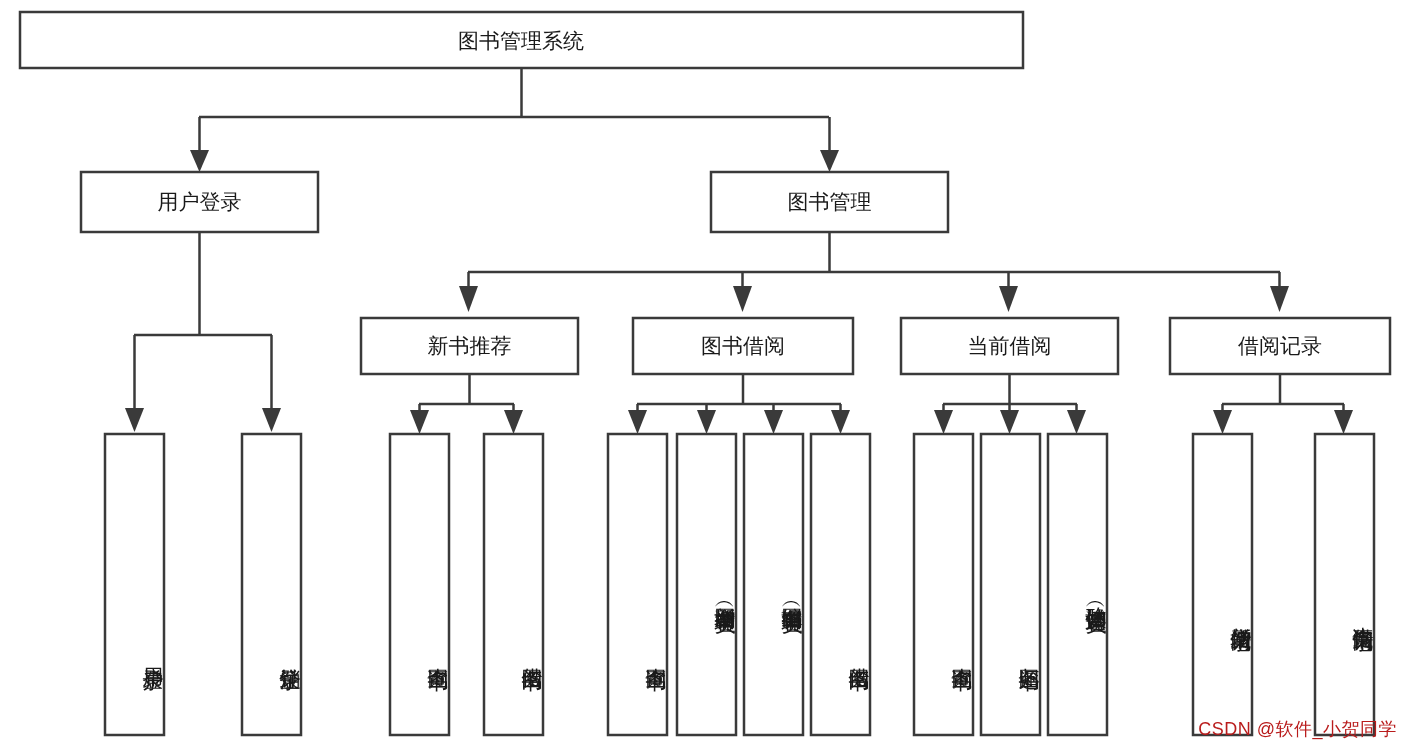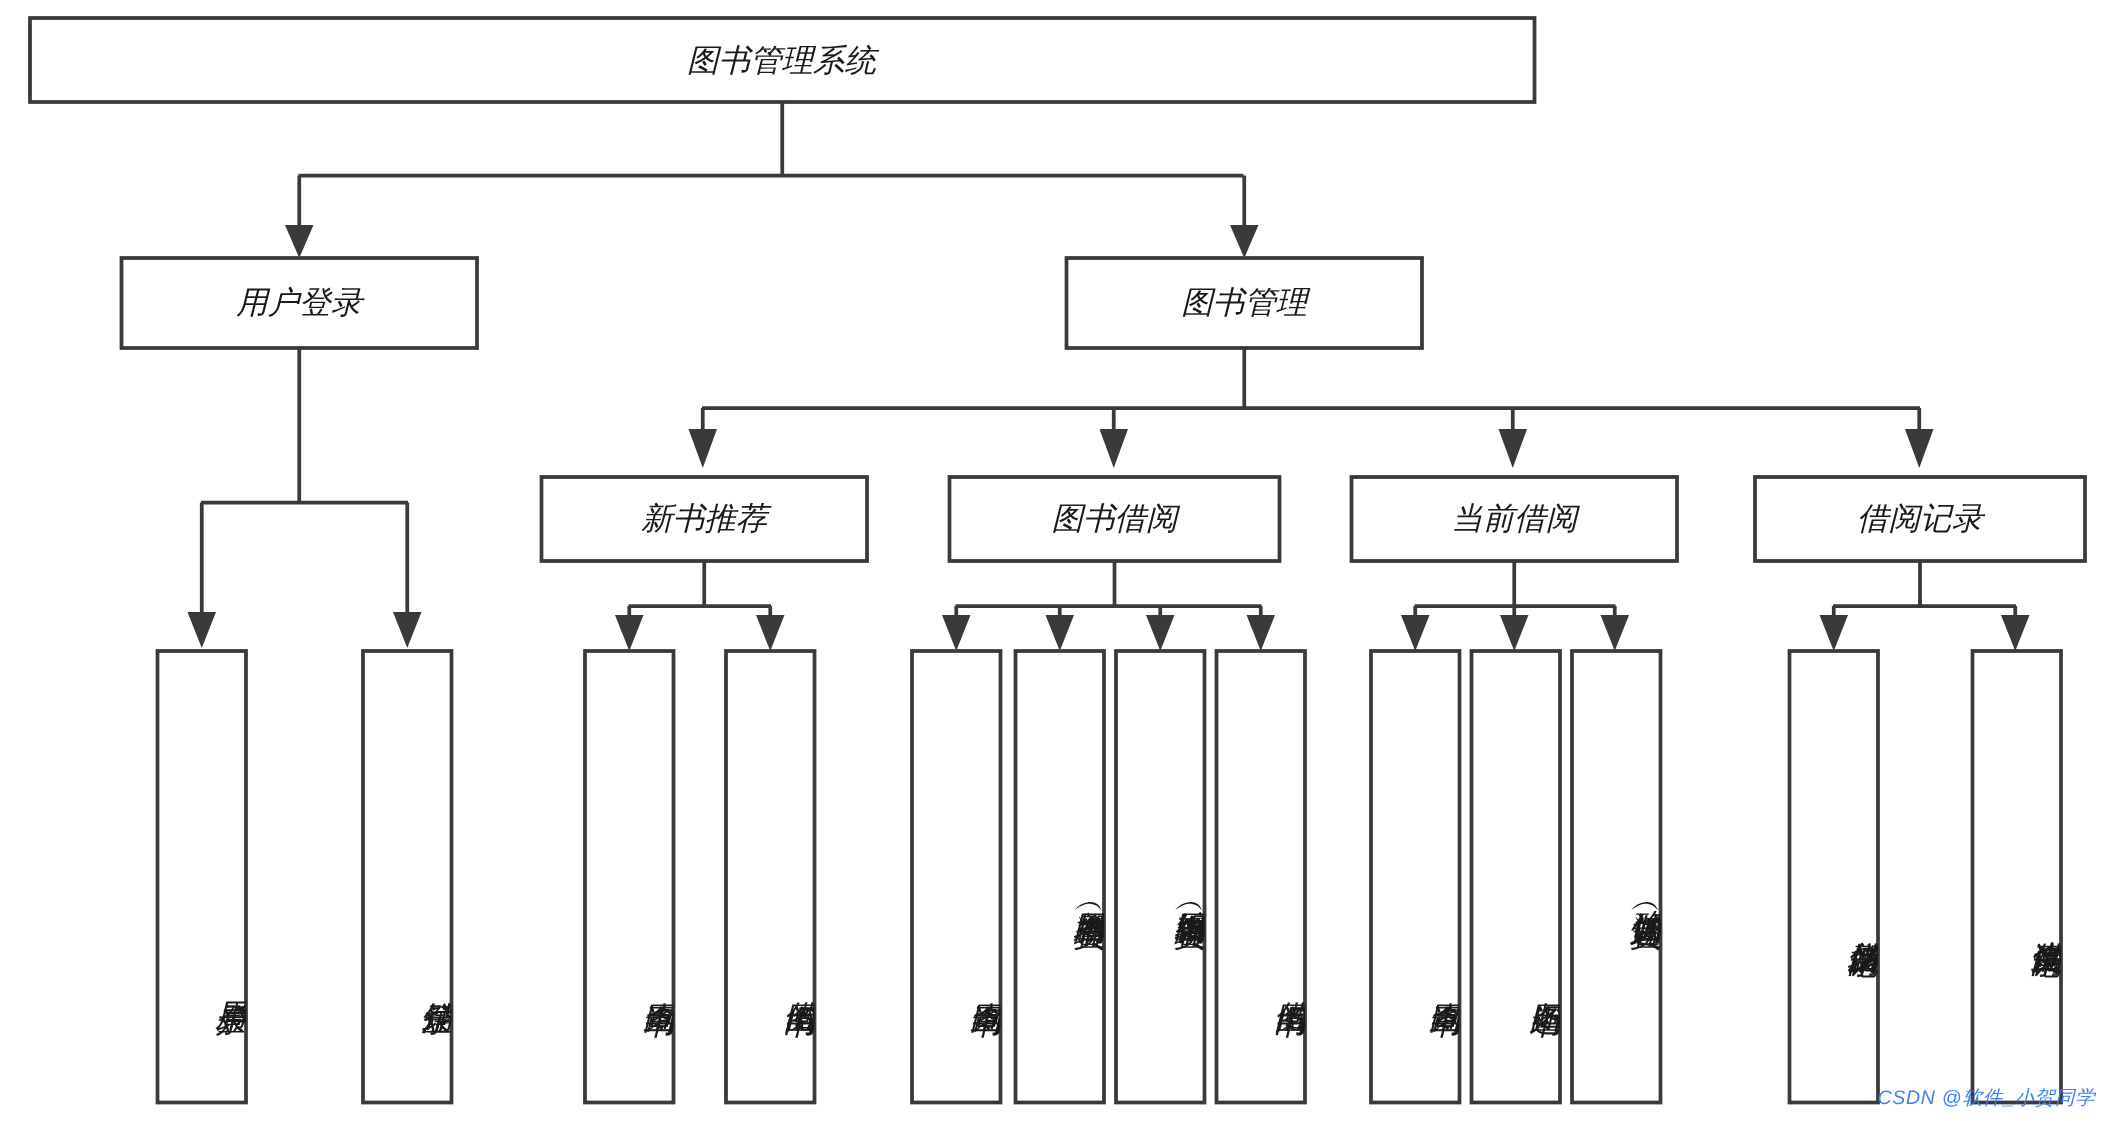--- a/index.html
+++ b/index.html
@@ -9,21 +9,20 @@
   }
   body {
     font-family: "Liberation Sans", "DejaVu Sans", sans-serif;
   }
   #stage {
     position: relative;
     width: 1405px;
     height: 747px;
     background: #ffffff;
     overflow: hidden;
-    font-style: italic;
   }
   svg.diagram {
     position: absolute;
     left: 0;
     top: 0;
     width: 1405px;
     height: 747px;
   }
   .node-box {
     fill: #ffffff;
@@ -62,22 +61,22 @@
     justify-content: center;
     text-align: left;
     pointer-events: none;
     overflow: hidden;
   }
   .watermark {
     position: absolute;
     right: 8px;
     bottom: 6px;
     font-family: "Liberation Sans", "DejaVu Sans", sans-serif;
-    font-size: 13px;
-    color: #3b82f6;
+    font-size: 18px;
+    color: #b91c1c;
     white-space: nowrap;
     letter-spacing: 0.5px;
   }
 </style>
 </head>
 <body>
 
 <div id="stage">
 
   <svg class="diagram" viewBox="0 0 1405 747">

